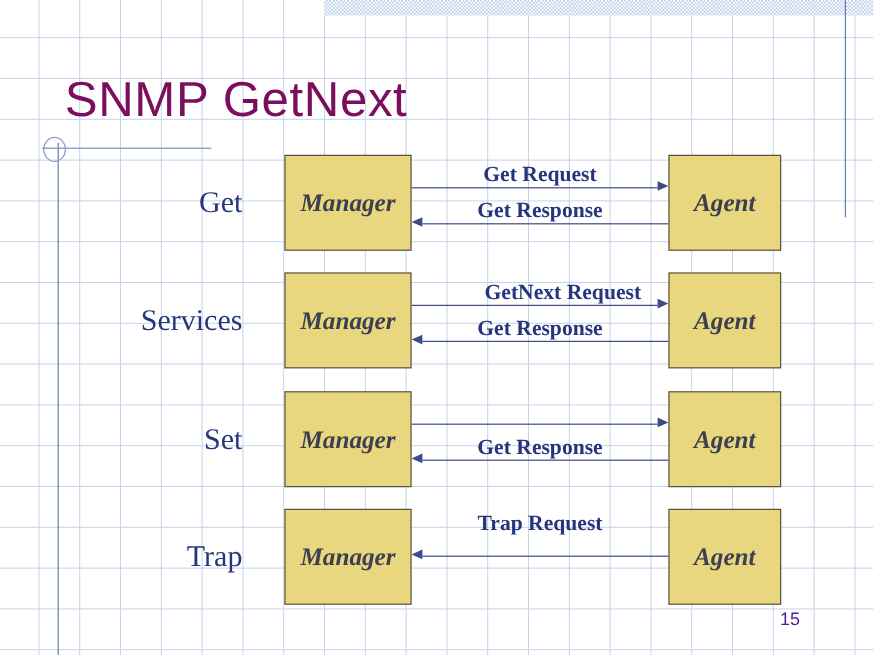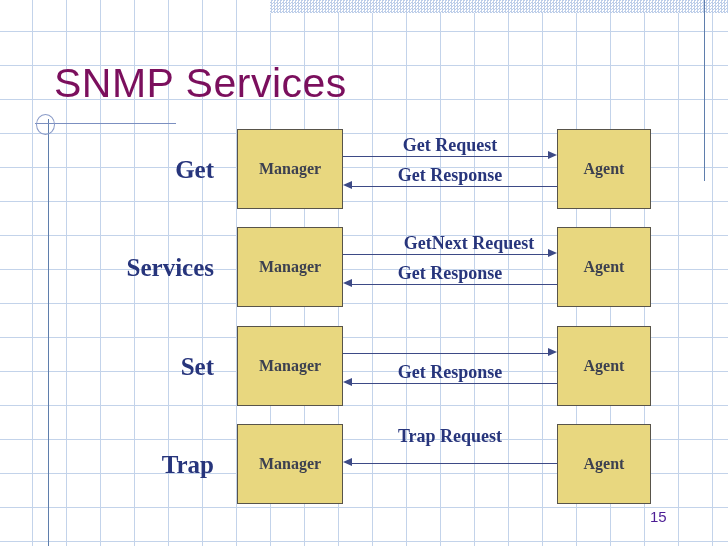--- a/index.html
+++ b/index.html
@@ -100,42 +100,43 @@
   
   .row {
     position: absolute;
     left: 0;
     width: 728px;
     height: 80px;
   }
 
   .row-label {
     position: absolute;
-    left: 72px;
+    left: 60px;
     width: 142px;
     text-align: right;
     font-family: "Liberation Serif", serif;
-    font-weight: bold;
+    font-weight: normal;
     font-size: 25px;
     color: #27357c;
     white-space: nowrap;
   }
 
   .node-box {
     position: absolute;
     box-sizing: border-box;
     background: #e8d77f;
     border: 1.5px solid #58544a;
     display: flex;
     align-items: center;
     justify-content: center;
     font-family: "Liberation Serif", serif;
     font-weight: bold;
-    font-size: 16px;
+    font-size: 21px;
     color: #3c4050;
+    font-style: italic;
   }
   .node-manager {
     left: 237px;
     width: 106px;
     height: 80px;
   }
   .node-agent {
     left: 557px;
     width: 94px;
     height: 80px;
@@ -186,21 +187,21 @@
 
 <div id="slide">
 
   <div class="grid-bg"></div>
   <div class="top-band"></div>
   <div class="right-rule"></div>
   <div class="left-rule"></div>
   <div class="title-rule"></div>
   <div class="title-circle"></div>
 
-  <div class="slide-title">SNMP Services</div>
+  <div class="slide-title">SNMP GetNext</div>
 
   <div class="row" style="top:129px;">
     <div class="row-label" style="top:27px;">Get</div>
     <div class="node-box node-manager">Manager</div>
     <div class="node-box node-agent">Agent</div>
 
     <div class="arrow-label" style="left:343px; top:6px; width:214px;">Get Request</div>
     <div class="arrow-line" style="left:343px; top:27px; width:205px;"></div>
     <div class="arrow-head right" style="left:548px; top:22px;"></div>
 

